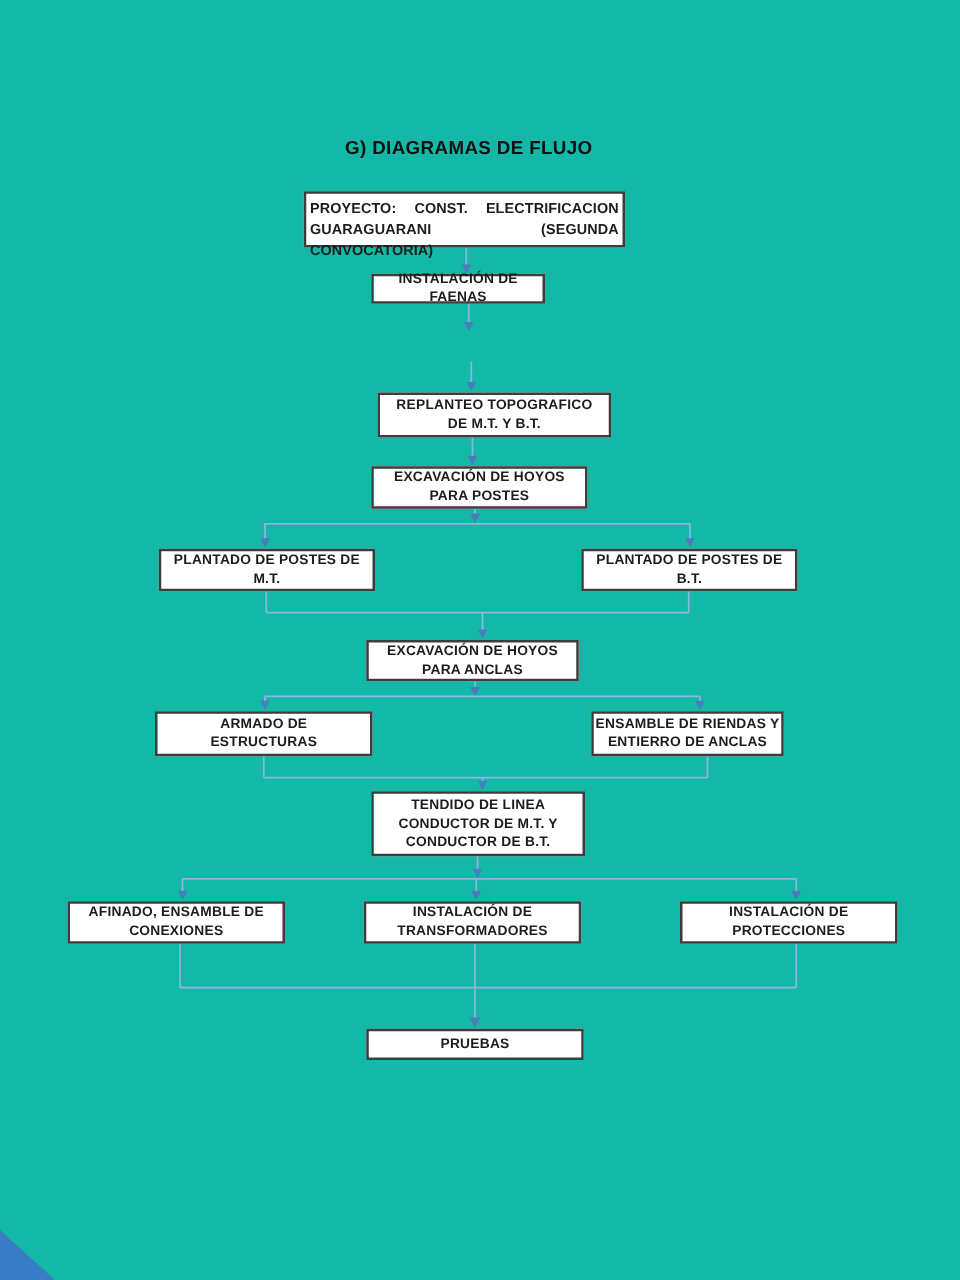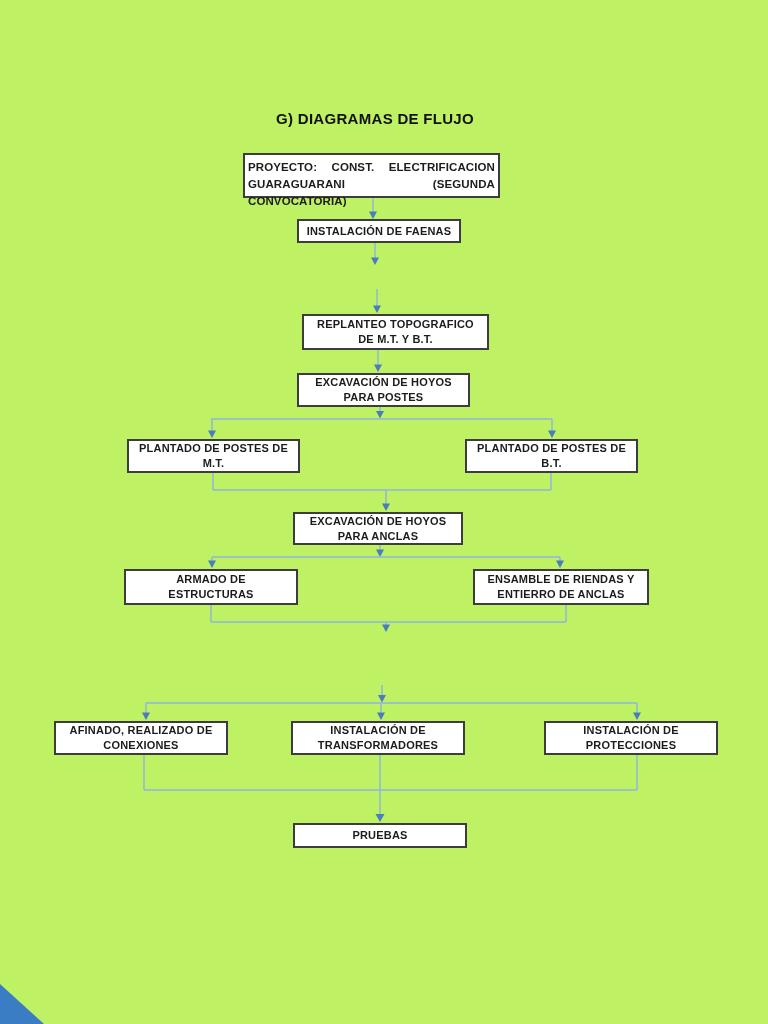--- a/index.html
+++ b/index.html
@@ -3,21 +3,21 @@
 <meta charset="utf-8">
 <style>
   :root{
     --c-line:#8eb4e0;
     --c-head:#4a7ebb;
     --c-border:#3d3d3d;
     --c-fold:#3b7dc4;
   }
   html,body{margin:0;padding:0;background:#fff;}
   .page{
-    position:relative;width:768px;height:1024px;background:#bef264;overflow:hidden;
+    position:relative;width:768px;height:1024px;background:#14b8a6;overflow:hidden;
     font-family:"Liberation Sans",sans-serif;
     text-decoration:underline;
   }
   .title{
     position:absolute;left:240px;top:110px;width:270px;
     text-align:center;font-size:15px;font-weight:bold;color:#111;
     letter-spacing:.3px;white-space:nowrap;
   }
   .connectors{position:absolute;left:0;top:0;pointer-events:none;}
   .cl{stroke:var(--c-line);stroke-width:1.4;fill:none;}
@@ -28,29 +28,29 @@
     display:flex;align-items:center;justify-content:center;
     text-align:center;white-space:pre-line;
     font-size:11px;font-weight:bold;line-height:15px;color:#1c1c1c;
     letter-spacing:.2px;
   }
   .node--justify{
     display:block;text-align:justify;text-align-last:justify;
     padding:4px 3px 4px 3px;font-size:11.5px;line-height:17px;letter-spacing:.1px;
   }
   .n0 {left:243px;top:153px;width:257px;height:45px;}
-  .n1 {left:297px;top:219px;width:164px;height:24px;}
+  .n1 {left:297px;top:219px;width:139px;height:24px;}
   .n2 {left:252px;top:266px;width:245px;height:23px;}
   .n3 {left:302px;top:314px;width:187px;height:36px;}
   .n4 {left:297px;top:373px;width:173px;height:34px;}
   .n5 {left:127px;top:439px;width:173px;height:34px;}
   .n6 {left:465px;top:439px;width:173px;height:34px;}
   .n7 {left:293px;top:512px;width:170px;height:33px;}
   .n8 {left:105px;top:569px;width:174px;height:36px;margin-left:19px;}
-  .n9 {left:473px;top:569px;width:176px;height:36px;}
+  .n9 {left:473px;top:569px;width:154px;height:36px;}
   .n10{left:297px;top:633px;width:171px;height:52px;}
   .n11{left:54px; top:721px;width:174px;height:34px;}
   .n12{left:291px;top:721px;width:174px;height:34px;}
   .n13{left:544px;top:721px;width:174px;height:34px;}
   .n14{left:293px;top:823px;width:174px;height:25px;}
   .corner-fold{
     position:absolute;left:0;bottom:0;width:0;height:0;
     border-bottom:40px solid var(--c-fold);
     border-right:44px solid transparent;
   }
@@ -151,21 +151,24 @@
   <div class="node n5">PLANTADO DE POSTES DE
 M.T.</div>
   <div class="node n6">PLANTADO DE POSTES DE
 B.T.</div>
   <div class="node n7">EXCAVACIÓN DE HOYOS
 PARA ANCLAS</div>
   <div class="node n8">ARMADO DE
 ESTRUCTURAS</div>
   <div class="node n9">ENSAMBLE DE RIENDAS Y
 ENTIERRO DE ANCLAS</div>
-  <div class="node n11">AFINADO, REALIZADO DE
+  <div class="node n10">TENDIDO DE LINEA
+CONDUCTOR DE M.T. Y
+CONDUCTOR DE B.T.</div>
+  <div class="node n11">AFINADO, ENSAMBLE DE
 CONEXIONES</div>
   <div class="node n12">INSTALACIÓN DE
 TRANSFORMADORES</div>
   <div class="node n13">INSTALACIÓN DE
 PROTECCIONES</div>
   <div class="node n14">PRUEBAS</div>
 
   <div class="corner-fold"></div>
 
 </div>

